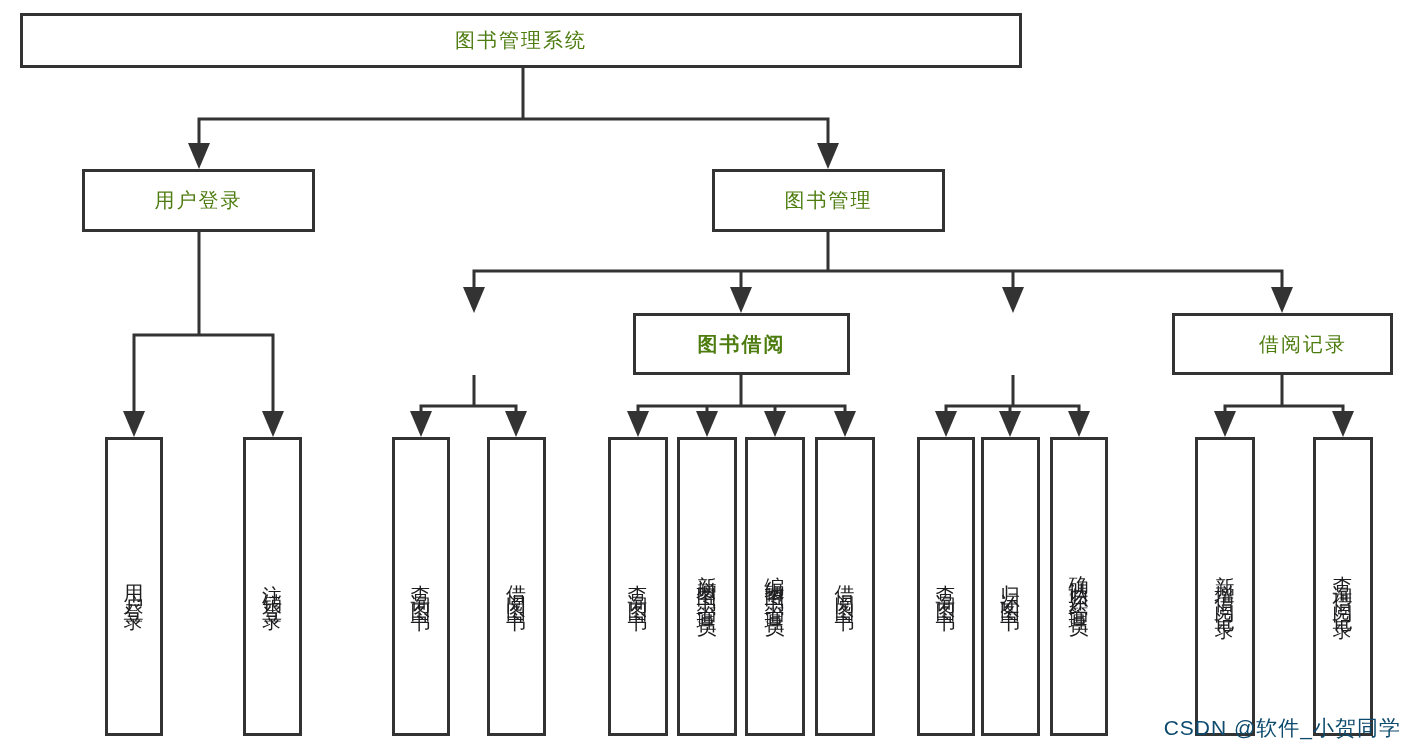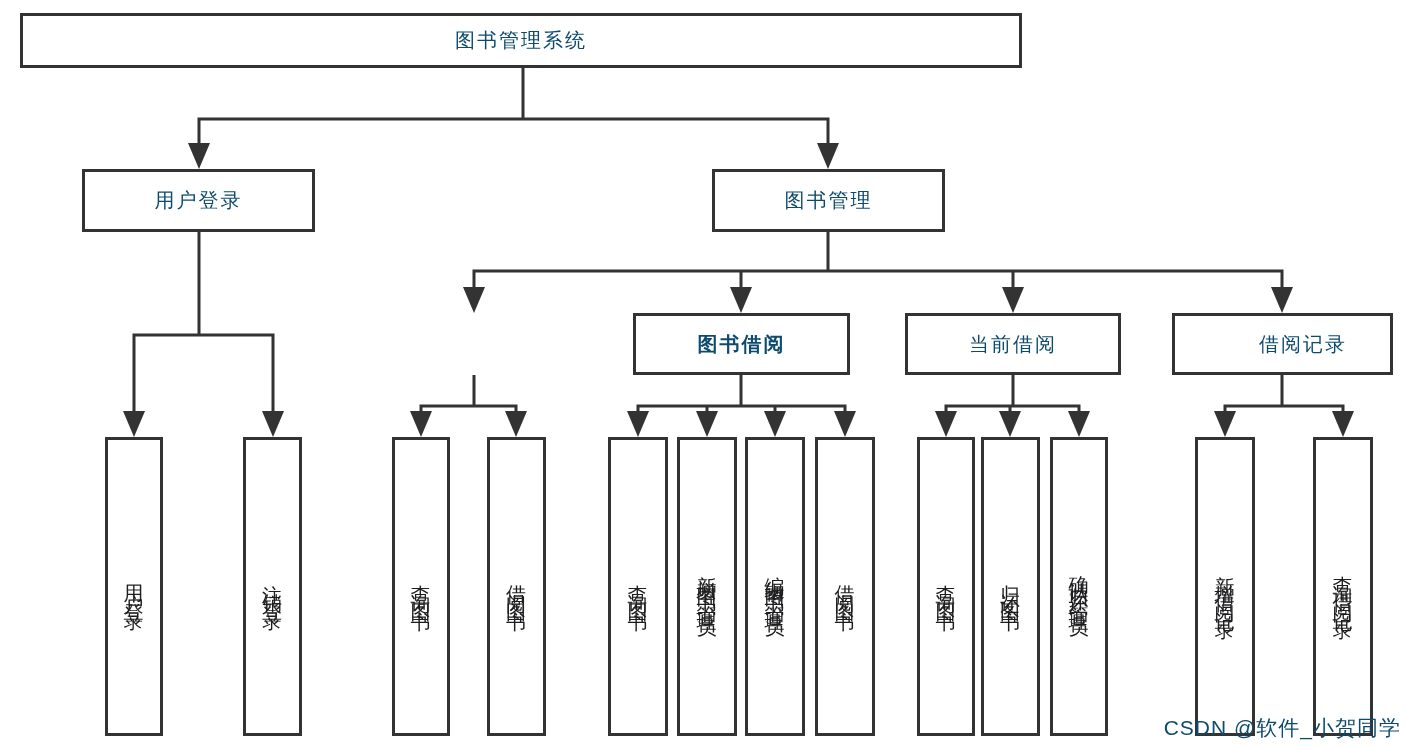--- a/index.html
+++ b/index.html
@@ -30,21 +30,21 @@
     border: 3px solid #333333;
     background: #ffffff;
     display: flex;
     align-items: center;
     justify-content: center;
   }
   .node .hlabel {
     font-size: 20px;
     letter-spacing: 2px;
     white-space: nowrap;
-    color: #0c4a6e;
+    color: #4d7c0f;
   }
   .node .vlabel {
     writing-mode: vertical-lr;
     text-orientation: mixed;
     font-size: 20px;
     letter-spacing: 9px;
     line-height: 26px;
     white-space: nowrap;
     color: #1d1d1f;
   }
@@ -117,23 +117,20 @@
   <div class="node" style="left:82px; top:169px; width:233px; height:63px;">
     <span class="hlabel">用户登录</span>
   </div>
   <div class="node" style="left:712px; top:169px; width:233px; height:63px;">
     <span class="hlabel">图书管理</span>
   </div>
 
   <div class="node" style="left:633px; top:313px; width:217px; height:62px;font-weight:bold;">
     <span class="hlabel">图书借阅</span>
   </div>
-  <div class="node" style="left:905px; top:313px; width:216px; height:62px;">
-    <span class="hlabel">当前借阅</span>
-  </div>
   <div class="node" style="left:1172px; top:313px; width:221px; height:62px;padding-left:41px;">
     <span class="hlabel">借阅记录</span>
   </div>
 
   <div class="node" style="left:105px; top:437px; width:58px; height:299px;">
     <span class="vlabel">用户登录</span>
   </div>
   <div class="node" style="left:243px; top:437px; width:59px; height:299px;">
     <span class="vlabel">注销登录</span>
   </div>

